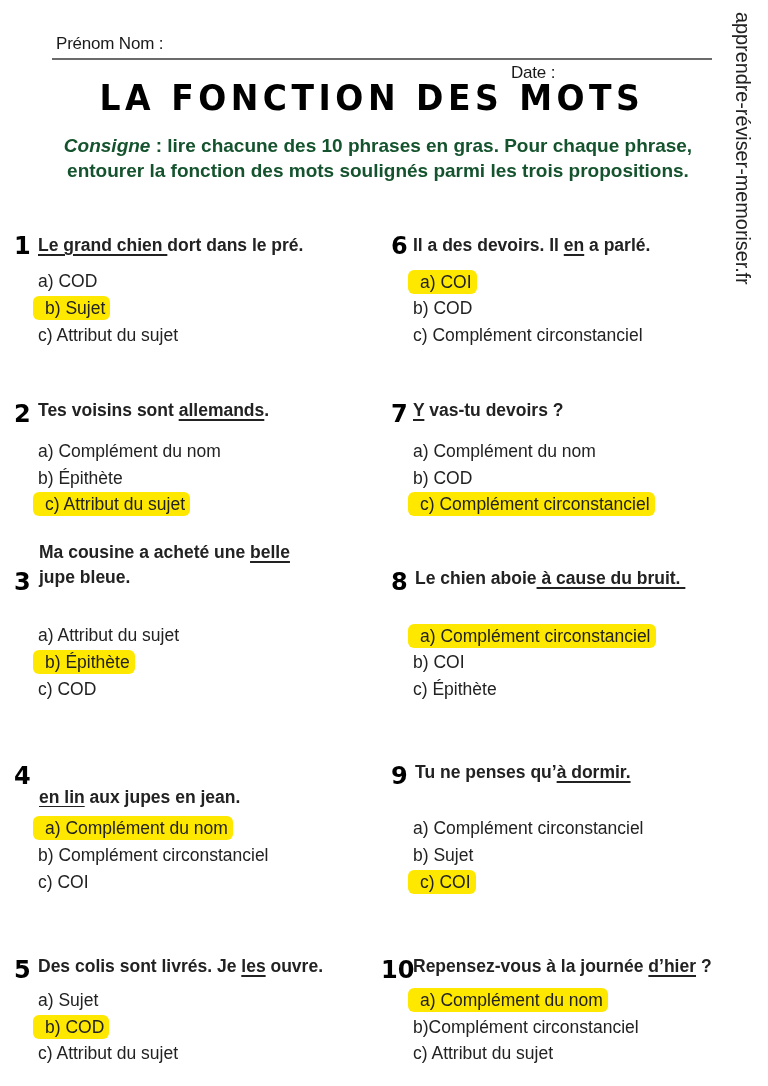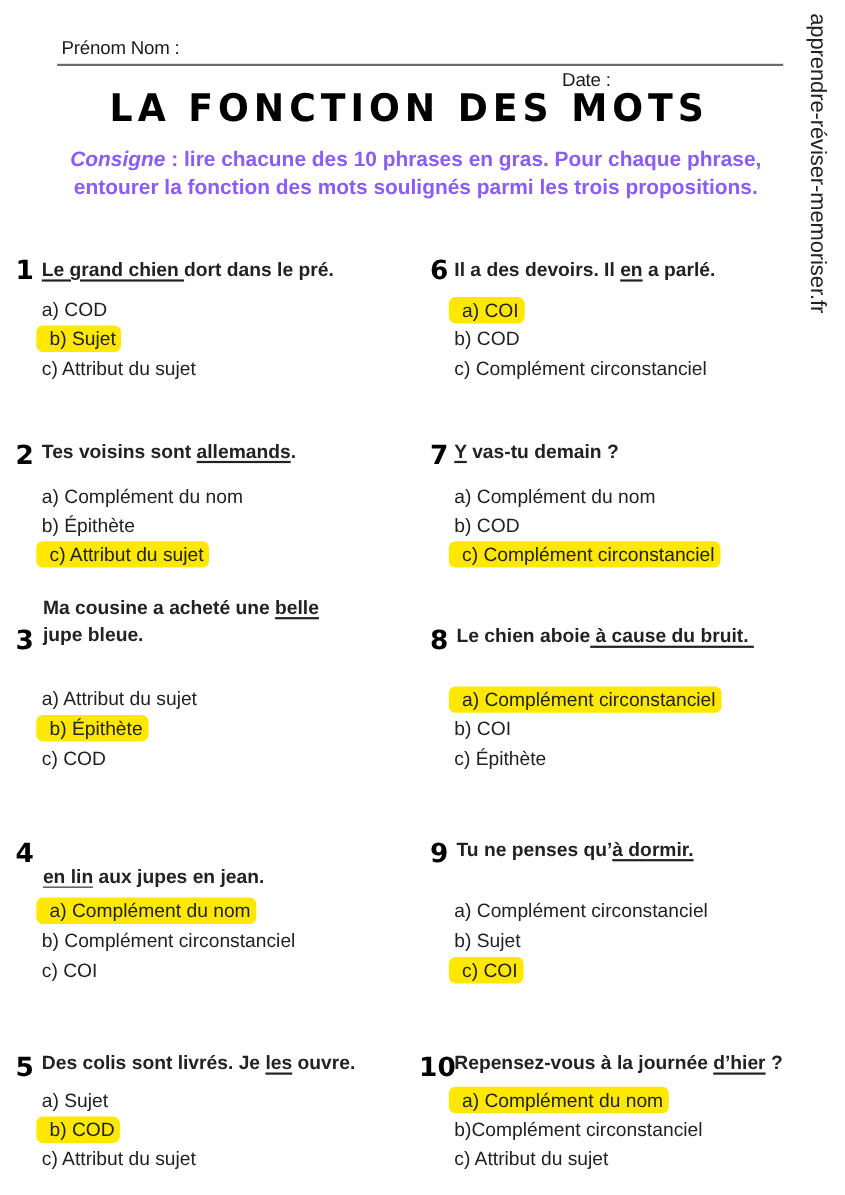--- a/index.html
+++ b/index.html
@@ -5,21 +5,21 @@
   html, body { margin:0; padding:0; background:#ffffff; }
   body { width:768px; height:1086px; position:relative; overflow:hidden;
          font-family:"Liberation Sans", sans-serif; color:#222; }
   .abs { position:absolute; }
   .hdr-label { font-size:17px; color:#1a1a1a; letter-spacing:-0.2px; }
   .hr { position:absolute; left:52px; top:58px; width:660px; height:0; border-top:2px solid #6b6b6b; }
   .title { position:absolute; left:0; width:744px; top:78px; text-align:center;
            font-family:"DejaVu Sans", sans-serif; font-weight:bold; font-size:33px;
            letter-spacing:4.5px; color:#000; transform:scaleY(1.05); }
   .consigne { position:absolute; left:48px; width:660px; top:133px; text-align:center;
-              font-weight:bold; font-size:19px; line-height:25px; color:#8b5cf6; }
+              font-weight:bold; font-size:19px; line-height:25px; color:#14532d; }
   .consigne em { font-style:italic; }
   .watermark { position:absolute; left:732px; top:12px; width:24px; height:290px; }
   .watermark span { position:absolute; left:0; top:0; white-space:nowrap;
                     font-size:20px; color:#222; transform-origin:0 0;
                     transform:translate(22px,0) rotate(90deg); letter-spacing:-0.1px; }
   .qnum { position:absolute; font-family:"DejaVu Sans", sans-serif; font-weight:bold;
           font-size:24px; color:#000; line-height:24px; }
   .qtext { position:absolute; font-weight:bold; font-size:17.5px; color:#222; line-height:25px; }
   .qtext u { text-decoration:underline; text-underline-offset:3px; text-decoration-thickness:1.5px; }
   .opt { position:absolute; font-size:17.5px; color:#222; line-height:24px; padding:0 5px; border-radius:6px; white-space:nowrap; }
@@ -65,21 +65,21 @@
     <div class="qtext" style="left: 38px; top: 954px;"><span style="white-space: pre;">Des colis sont livrés. Je </span><u style="white-space: pre;">les</u><span style="white-space: pre;"> ouvre.</span></div>
     <div class="opt" style="left: 33px; top: 988px;">a) Sujet</div>
     <div class="opt sel" style="left: 33px; top: 1015px; background: rgb(255, 232, 0);">b) COD</div>
     <div class="opt" style="left: 33px; top: 1041px;">c) Attribut du sujet</div>
     <div class="qnum" style="left: 391px; top: 234px;">6</div>
     <div class="qtext" style="left: 413px; top: 233px;"><span style="white-space: pre;">Il a des devoirs. Il </span><u style="white-space: pre;">en</u><span style="white-space: pre;"> a parlé.</span></div>
     <div class="opt sel" style="left: 408px; top: 270px; background: rgb(255, 232, 0);">a) COI</div>
     <div class="opt" style="left: 408px; top: 296px;">b) COD</div>
     <div class="opt" style="left: 408px; top: 323px;">c) Complément circonstanciel</div>
     <div class="qnum" style="left: 391px; top: 402px;">7</div>
-    <div class="qtext" style="left: 413px; top: 398px;"><u style="white-space: pre;">Y</u><span style="white-space: pre;"> vas-tu demain ?</span></div>
+    <div class="qtext" style="left: 413px; top: 398px;"><u style="white-space: pre;">Y</u><span style="white-space: pre;"> vas-tu devoirs ?</span></div>
     <div class="opt" style="left: 408px; top: 439px;">a) Complément du nom</div>
     <div class="opt" style="left: 408px; top: 466px;">b) COD</div>
     <div class="opt sel" style="left: 408px; top: 492px; background: rgb(255, 232, 0);">c) Complément circonstanciel</div>
     <div class="qnum" style="left: 391px; top: 570px;">8</div>
     <div class="qtext" style="left: 415px; top: 566px;"><span style="white-space: pre;">Le chien aboie</span><u style="white-space: pre;"> à cause du bruit. </u></div>
     <div class="opt sel" style="left: 408px; top: 624px; background: rgb(255, 232, 0);">a) Complément circonstanciel</div>
     <div class="opt" style="left: 408px; top: 650px;">b) COI</div>
     <div class="opt" style="left: 408px; top: 677px;">c) Épithète</div>
     <div class="qnum" style="left: 391px; top: 764px;">9</div>
     <div class="qtext" style="left: 415px; top: 760px;"><span style="white-space: pre;">Tu ne penses qu’</span><u style="white-space: pre;">à dormir.</u></div>

